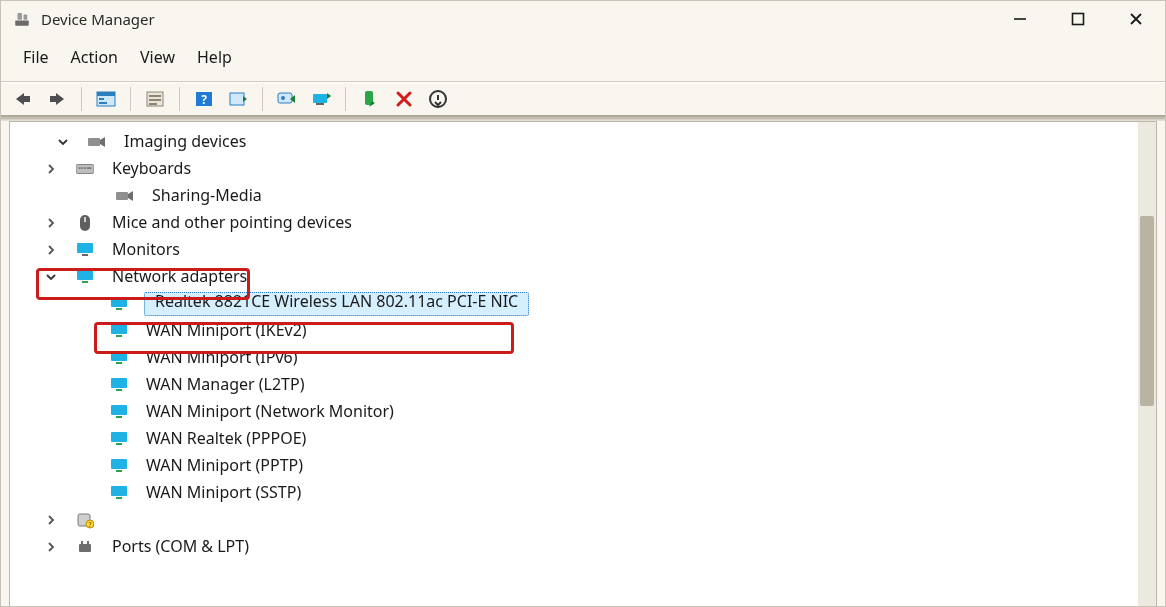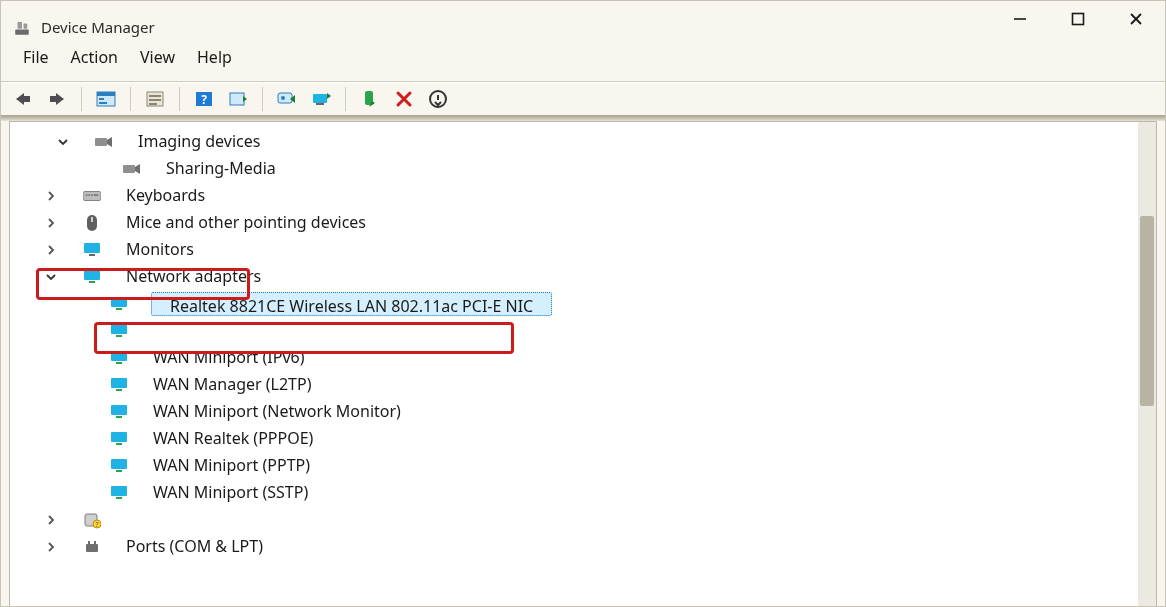--- a/index.html
+++ b/index.html
@@ -14,48 +14,48 @@
     --chip-border:#1977c9;
   }
   html,body{margin:0;padding:0}
   body{
     width:1166px;height:607px;overflow:hidden;
     font-family:"Segoe UI",system-ui,Arial,sans-serif;
     font-size:15px;color:var(--ink);background:var(--frame);
     border:1px solid #c9c4b8;box-sizing:border-box;position:relative;
   }
   
-  .titlebar{display:flex;align-items:flex-end;height:36px;padding:0 0 0 12px;gap:10px}
+  .titlebar{display:flex;align-items:center;height:36px;padding:0 0 0 12px;gap:10px}
   .titlebar .title{font-size:15px;color:#2b2b2b}
   .sys-buttons{margin-left:auto;display:flex;height:100%}
   .sys-btn{width:58px;height:100%;display:flex;align-items:center;justify-content:center}
   .sys-btn svg{display:block}
   
   .menubar{display:flex;gap:6px;padding:6px 27px 10px 14px}
   .menu-item{padding:3px 8px;border-radius:3px;font-size:16px}
   
   .tb-wrap{border-top:1px solid var(--sep)}
   .toolbar{display:flex;align-items:center;gap:6px;padding:3px 8px;border-top:1px solid #fff}
   .tbtn{width:28px;height:26px;display:flex;align-items:center;justify-content:center;border-radius:4px}
   .tsep{width:1px;height:24px;background:var(--sep);margin:0 4px}
   
   .hr{height:6px;background:linear-gradient(#a8a291,#c5c0b3 55%,#e8e4d9)}
   
   .content{position:relative;margin:0 8px 8px 8px;border:1px solid #bdb8aa;background:#fff;height:calc(100% - 36px - 40px - 6px - 35px);overflow:hidden}
   .tree{padding:6px 0 6px 8px;font-size:16px;line-height:27px;white-space:nowrap}
   
-  .row{display:flex;align-items:center;gap:23px;padding:0 6px 0 0;height:27px}
+  .row{display:flex;align-items:center;gap:16px;padding:0 6px 0 0;height:27px}
   .l0{margin-left:36px}
   .l0a{margin-left:24px}
   .l1{margin-left:64px}
   .l2{margin-left:92px}
   .caret{width:18px;height:18px;display:flex;align-items:center;justify-content:center;color:#555}
   .caret.none{visibility:hidden}
   .lbl{padding:0 2px}
-  .chip{display:inline-flex;align-items:flex-start;gap:8px;border:1px dotted var(--chip-border);background:var(--chip-bg);padding:0 16px;border-radius:2px;height:22px}
+  .chip{display:inline-flex;align-items:flex-end;gap:8px;border:1px dotted var(--chip-border);background:var(--chip-bg);padding:0 8px;border-radius:2px;height:22px}
   
   .hl{border:3px solid var(--focus);border-radius:4px}
   .hl-cat{position:absolute;left:26px;top:146px;width:208px;height:26px;pointer-events:none}
   .hl-item{position:absolute;left:84px;top:200px;width:414px;height:26px;pointer-events:none}
   
   .scroll{position:absolute;right:0;top:0;bottom:0;width:18px;background:var(--scroll-track);display:flex;flex-direction:column;align-items:center}
   .thumb{width:14px;background:var(--scroll-thumb);border-radius:2px;height:190px;margin-top:94px}
   
   .app-icon{width:18px;height:18px}
   
@@ -192,49 +192,49 @@
           </svg>
         </span>
       <span class="mini">
           <svg width="18" height="14" viewBox="0 0 18 14">
             <rect x="0" y="3" width="12" height="8" rx="1" fill="#8f8f8f"></rect>
             <path d="M12 5l5-3v10l-5-3z" fill="#6e6e6e"></path>
           </svg>
         </span>
       <span class="lbl">Imaging devices</span>
     </div>
-    <div class="row l1">
-      <span class="caret none"></span>
-      <span class="mini">
-          <svg width="18" height="14" viewBox="0 0 18 14">
-            <rect x="0" y="3" width="12" height="8" rx="1" fill="#8f8f8f"></rect>
-            <path d="M12 5l5-3v10l-5-3z" fill="#6e6e6e"></path>
-          </svg>
-        </span>
-      <span class="lbl">Sharing-Media</span>
-    </div>
-
     <div class="row l0a">
       <span class="caret">
           <svg width="12" height="12" viewBox="0 0 12 12">
             <path d="M4 2l4 4-4 4" fill="none" stroke="#555" stroke-width="1.8"></path>
           </svg>
         </span>
       <span class="mini">
           <svg width="20" height="12" viewBox="0 0 20 12">
             <rect x="0" y="1" width="20" height="10" rx="2" fill="#bdbdbd" stroke="#7a7a7a"></rect>
             <rect x="3" y="4" width="2" height="2" fill="#7a7a7a"></rect>
             <rect x="6" y="4" width="2" height="2" fill="#7a7a7a"></rect>
             <rect x="9" y="4" width="2" height="2" fill="#7a7a7a"></rect>
             <rect x="12" y="4" width="5" height="2" fill="#7a7a7a"></rect>
           </svg>
         </span>
       <span class="lbl">Keyboards</span>
     </div>
 
+    <div class="row l1">
+      <span class="caret none"></span>
+      <span class="mini">
+          <svg width="18" height="14" viewBox="0 0 18 14">
+            <rect x="0" y="3" width="12" height="8" rx="1" fill="#8f8f8f"></rect>
+            <path d="M12 5l5-3v10l-5-3z" fill="#6e6e6e"></path>
+          </svg>
+        </span>
+      <span class="lbl">Sharing-Media</span>
+    </div>
+
     <div class="row l0a">
       <span class="caret">
           <svg width="12" height="12" viewBox="0 0 12 12">
             <path d="M4 2l4 4-4 4" fill="none" stroke="#555" stroke-width="1.8"></path>
           </svg>
         </span>
       <span class="mini">
           <svg width="12" height="18" viewBox="0 0 12 18">
             <rect x="1" y="1" width="10" height="16" rx="5" fill="#5f5f5f"></rect>
             <rect x="5" y="3" width="2" height="5" fill="#cfcfcf"></rect>
@@ -286,20 +286,21 @@
       </span>
     </div>
 
     <div class="row l2">
       <span class="mini">
           <svg width="18" height="16" viewBox="0 0 18 16">
             <rect x="1" y="1" width="16" height="10" rx="1" fill="#1fb2e5"></rect>
             <rect x="6" y="12" width="6" height="2" fill="#2aa54a"></rect>
           </svg>
         </span>
+      <span class="lbl">WAN Miniport (IKEv2)</span>
     </div>
     <div class="row l2">
       <span class="mini">
           <svg width="18" height="16" viewBox="0 0 18 16">
             <rect x="1" y="1" width="16" height="10" rx="1" fill="#1fb2e5"></rect>
             <rect x="6" y="12" width="6" height="2" fill="#2aa54a"></rect>
           </svg>
         </span>
       <span class="lbl">WAN Miniport (IPv6)</span>
     </div>

